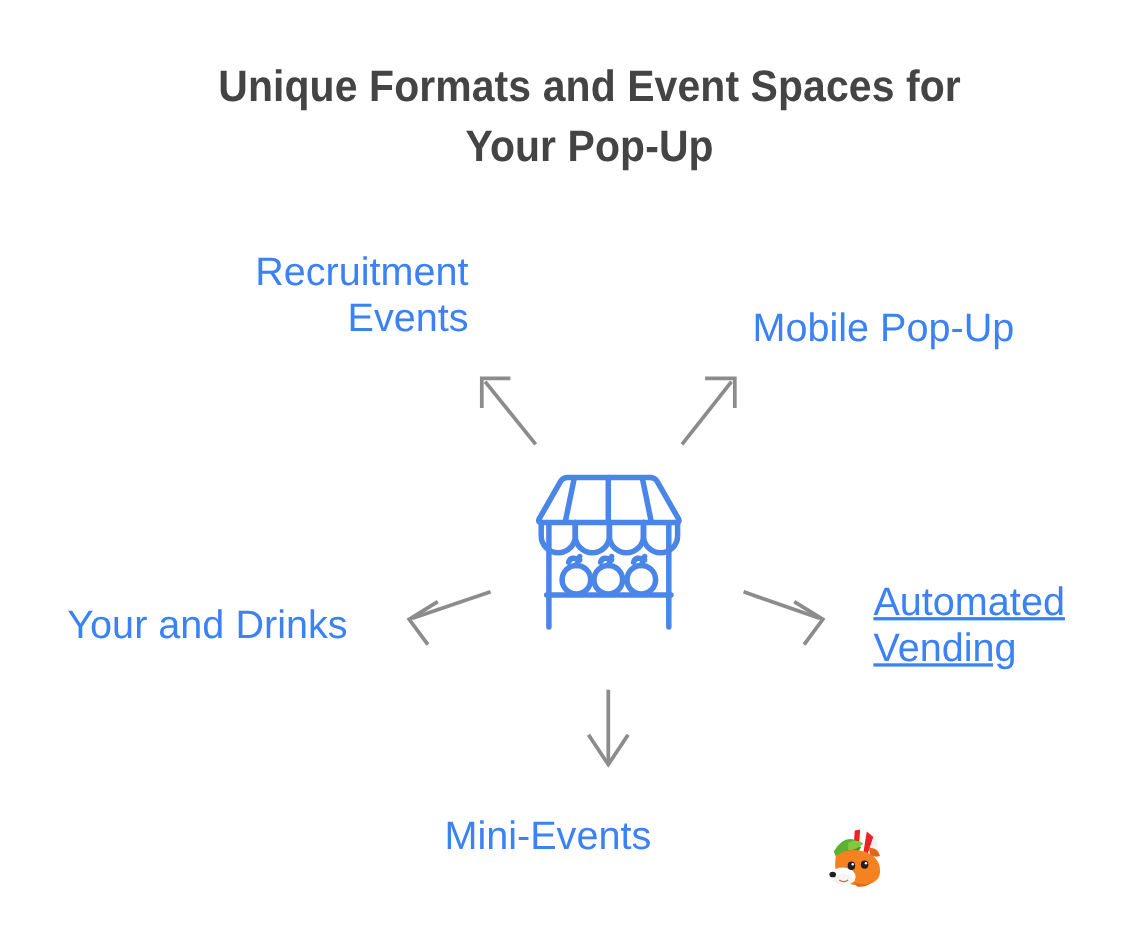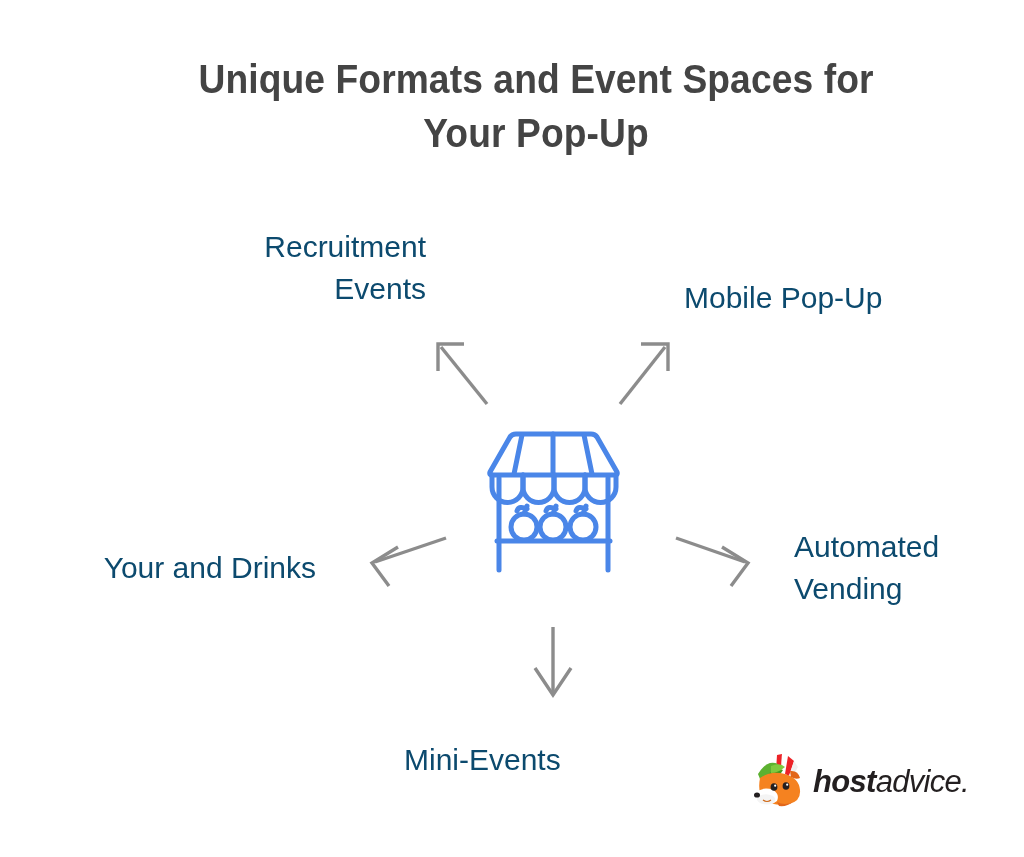--- a/index.html
+++ b/index.html
@@ -42,44 +42,45 @@
     position: absolute;
     left: 0;
     top: 0;
     width: 1024px;
     height: 857px;
   }
 
   
   .node-label {
     position: absolute;
-    color: #0c4a6e;
+    color: #3b82f6;
     font-family: "Liberation Sans", sans-serif;
     font-weight: 400;
-    font-size: 30px;
+    font-size: 36px;
     line-height: 42px;
     white-space: pre-line;
   }
   #label-recruitment-events {
     left: 150px;
     top: 226px;
     width: 276px;
     text-align: right;
   }
   #label-mobile-popup {
     left: 684px;
     top: 277px;
     width: 300px;
     text-align: left;
   }
   #label-automated-vending {
     left: 794px;
     top: 526px;
     width: 220px;
     text-align: left;
+    text-decoration: underline;
   }
   #label-food-and-drinks {
     left: 20px;
     top: 547px;
     width: 296px;
     text-align: right;
   }
   #label-mini-events {
     left: 404px;
     top: 739px;
@@ -230,16 +231,13 @@
     <ellipse cx="39" cy="33" rx="3.4" ry="3.8" fill="#231f20"></ellipse>
     <circle cx="28.2" cy="32.7" r="1.1" fill="#ffffff"></circle>
     <circle cx="40.2" cy="31.7" r="1.1" fill="#ffffff"></circle>
 
     <ellipse cx="10" cy="42" rx="3" ry="2.6" fill="#231f20"></ellipse>
 
     <path d="M16,47 Q20,50 24,47" fill="none" stroke="#d06a18" stroke-width="1.2"></path>
 
     <path d="M30,49 Q38,53 46,49 Q40,54 32,53 Z" fill="#e2661a"></path>
   </svg>
-  <div class="logo-wordmark">
-    <span class="wm-host">host</span><span class="wm-advice">advice.</span>
-  </div>
 </div>
 
 </body></html>

